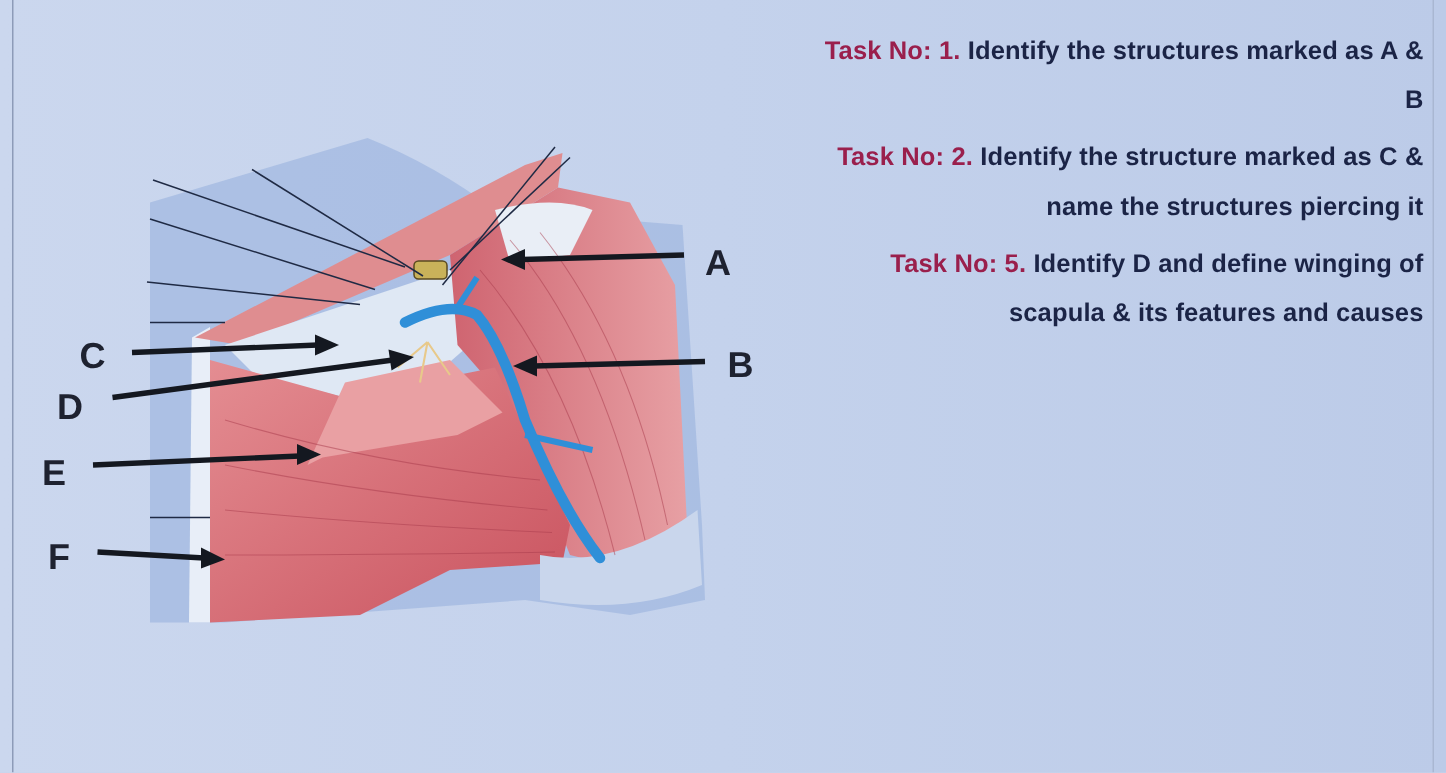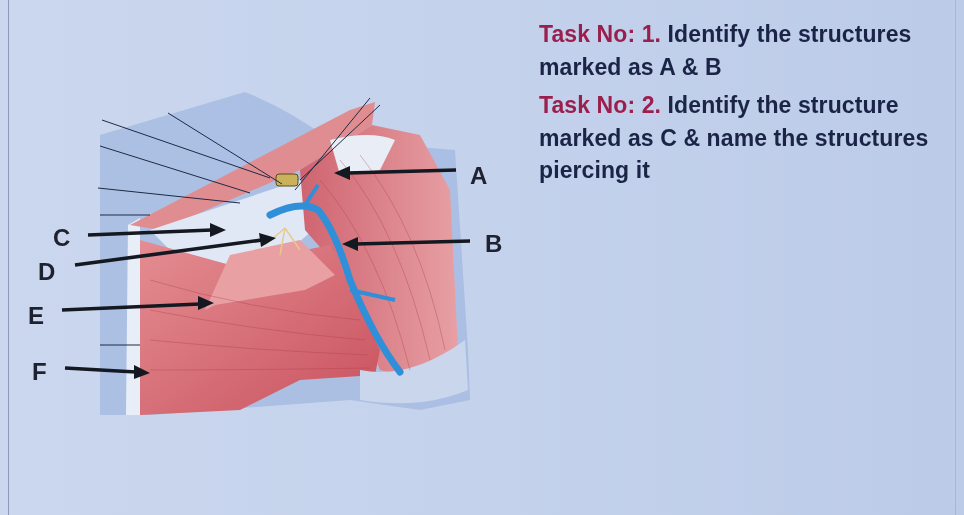--- a/index.html
+++ b/index.html
@@ -10,21 +10,21 @@
     position:relative;
     font-family:"Liberation Sans", sans-serif;
   }
   .edge-left { position:absolute; left:8px; top:0; bottom:0; width:1px; background:#8d9bb8; }
   .edge-right { position:absolute; left:955px; top:0; bottom:0; width:1px; background:#a9b7d2; }
 
   .figure { position:absolute; left:0; top:80px; width:530px; height:340px; }
   .figure svg { width:530px; height:340px; display:block; }
 
   .tasks { position:absolute; left:539px; top:18px; width:410px; }
-  .task { font-size:23px; line-height:32.5px; color:#1b2446; font-weight:bold; margin-bottom:6px; letter-spacing:0.1px; }
+  .task { font-size:17px; line-height:32.5px; color:#1b2446; font-weight:bold; margin-bottom:6px; letter-spacing:0.1px;text-align:right; }
   .task .num { color:#9a1f4c; font-weight:bold; }
   .task .body { font-weight:bold; }
 
   .label { position:absolute; font-weight:bold; font-size:24px; color:#1e2230; }
 </style>
 </head>
 <body>
 
 <div class="edge-left"></div>
 <div class="edge-right"></div>
@@ -112,13 +112,16 @@
   <span class="label" style="left:485px;top:150px;">B</span>
 </div>
 
 <div class="tasks">
   <div class="task">
     <span class="num">Task No: 1.</span><span class="body"> Identify the structures marked as A &amp; B</span>
   </div>
   <div class="task">
     <span class="num">Task No: 2.</span><span class="body"> Identify the structure marked as C &amp; name the structures piercing it</span>
   </div>
+  <div class="task">
+    <span class="num">Task No: 5.</span><span class="body"> Identify D and define winging of scapula &amp; its features and causes</span>
+  </div>
 </div>
 
 </body></html>

